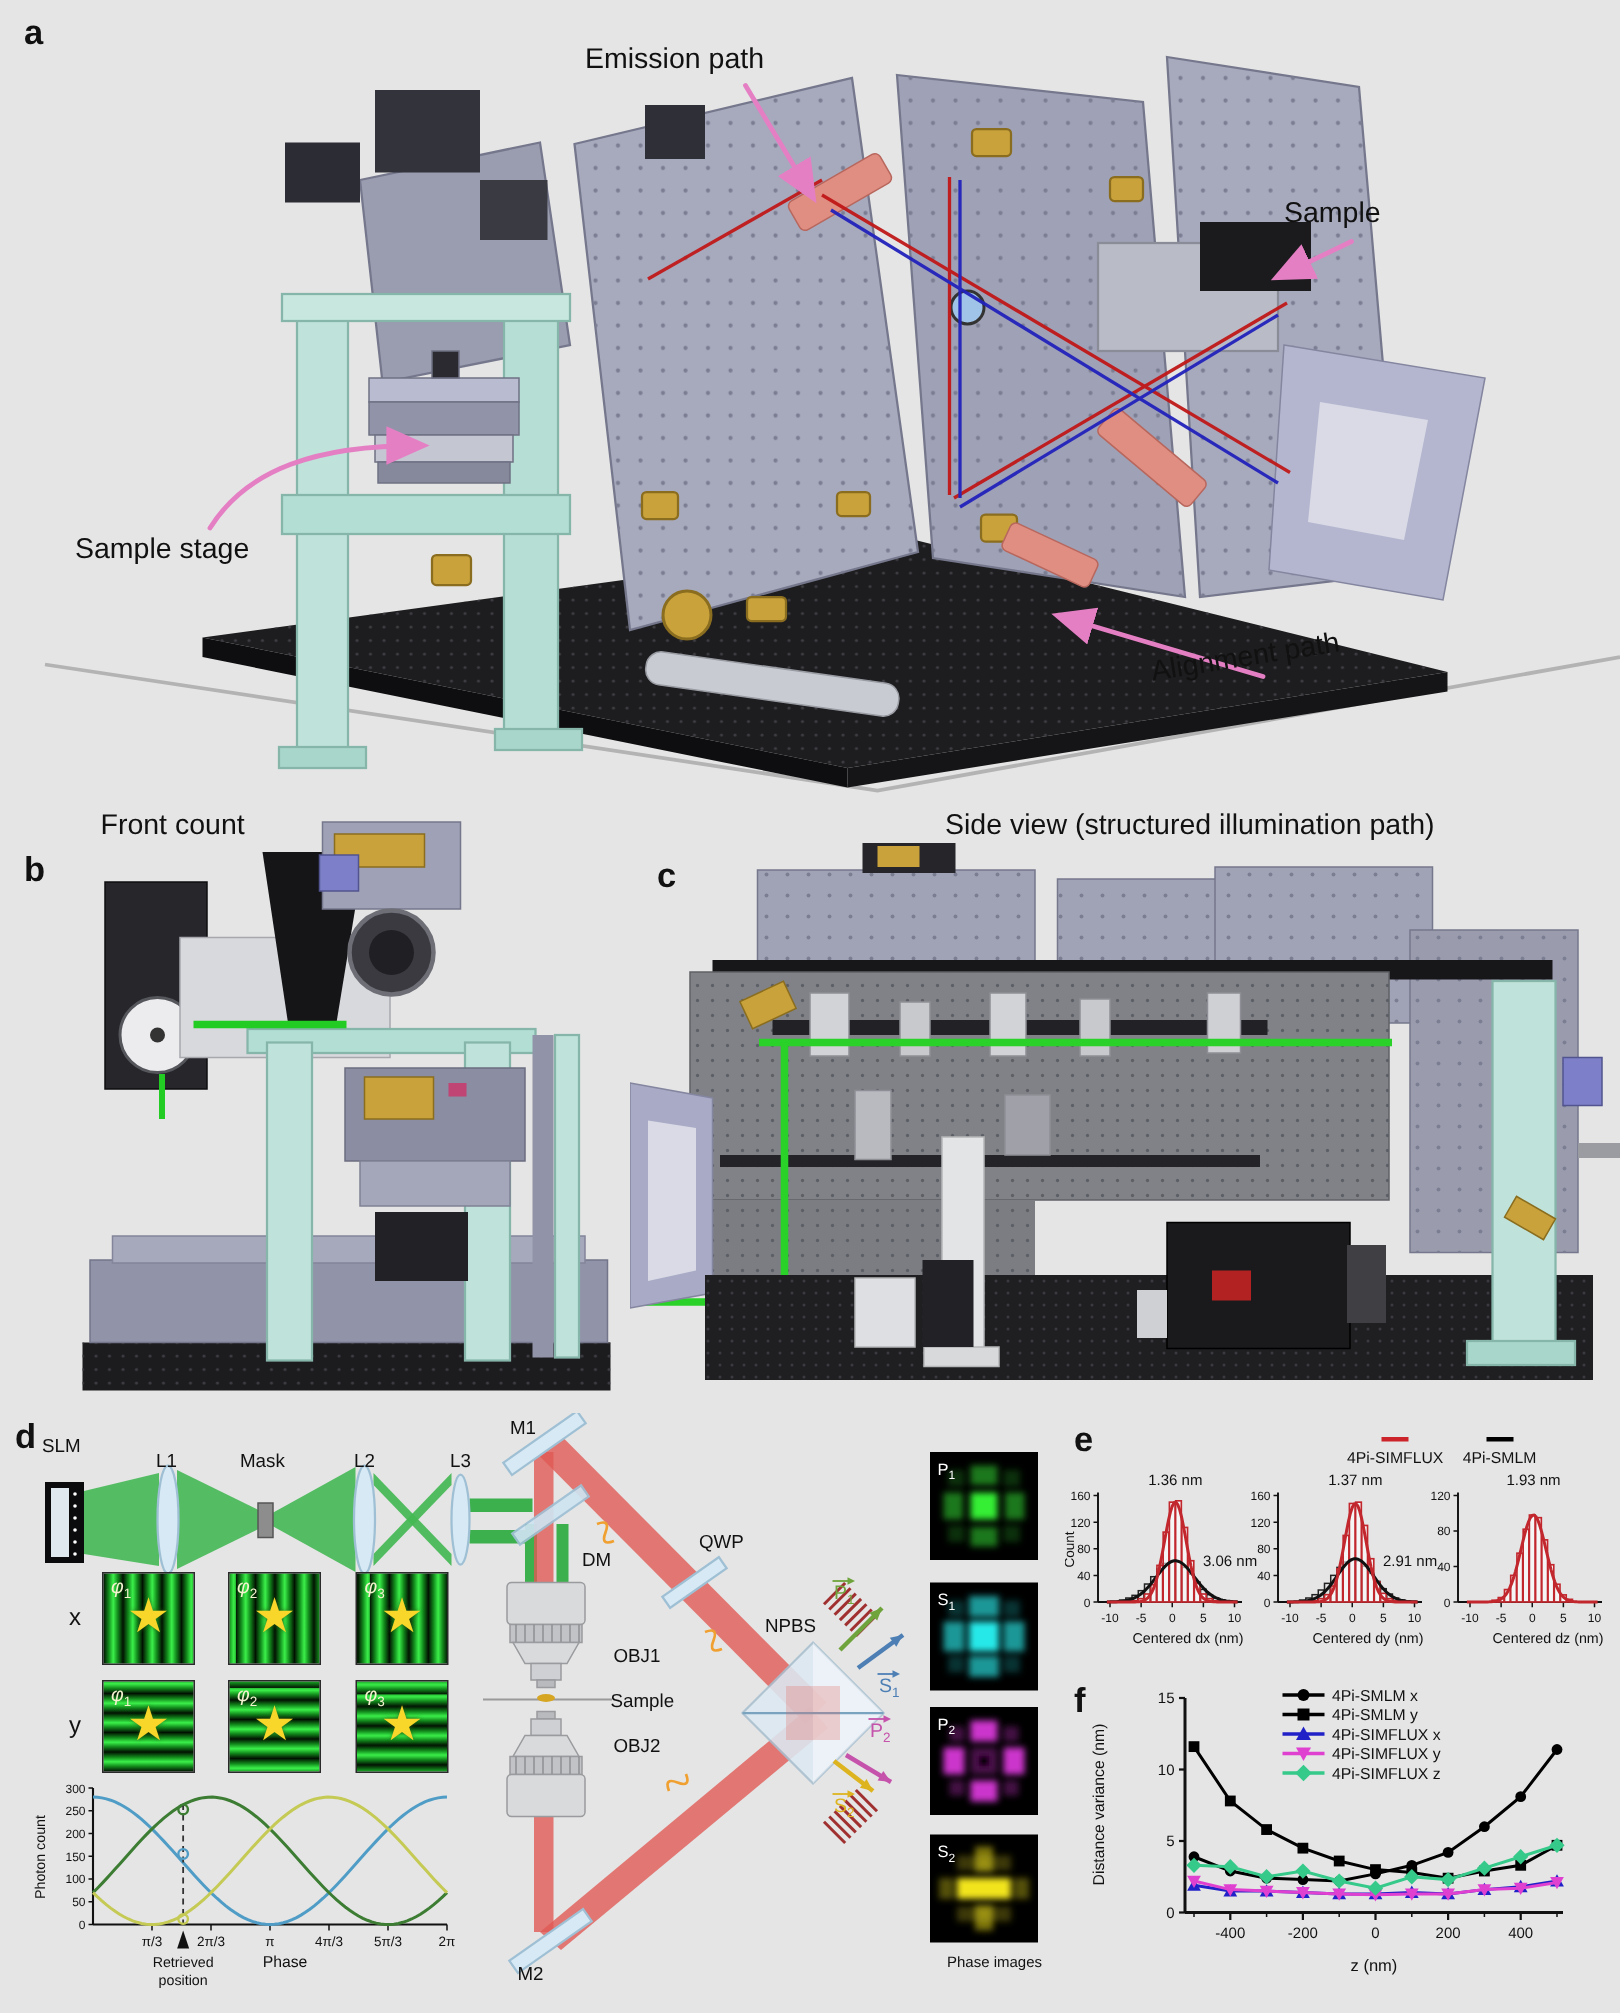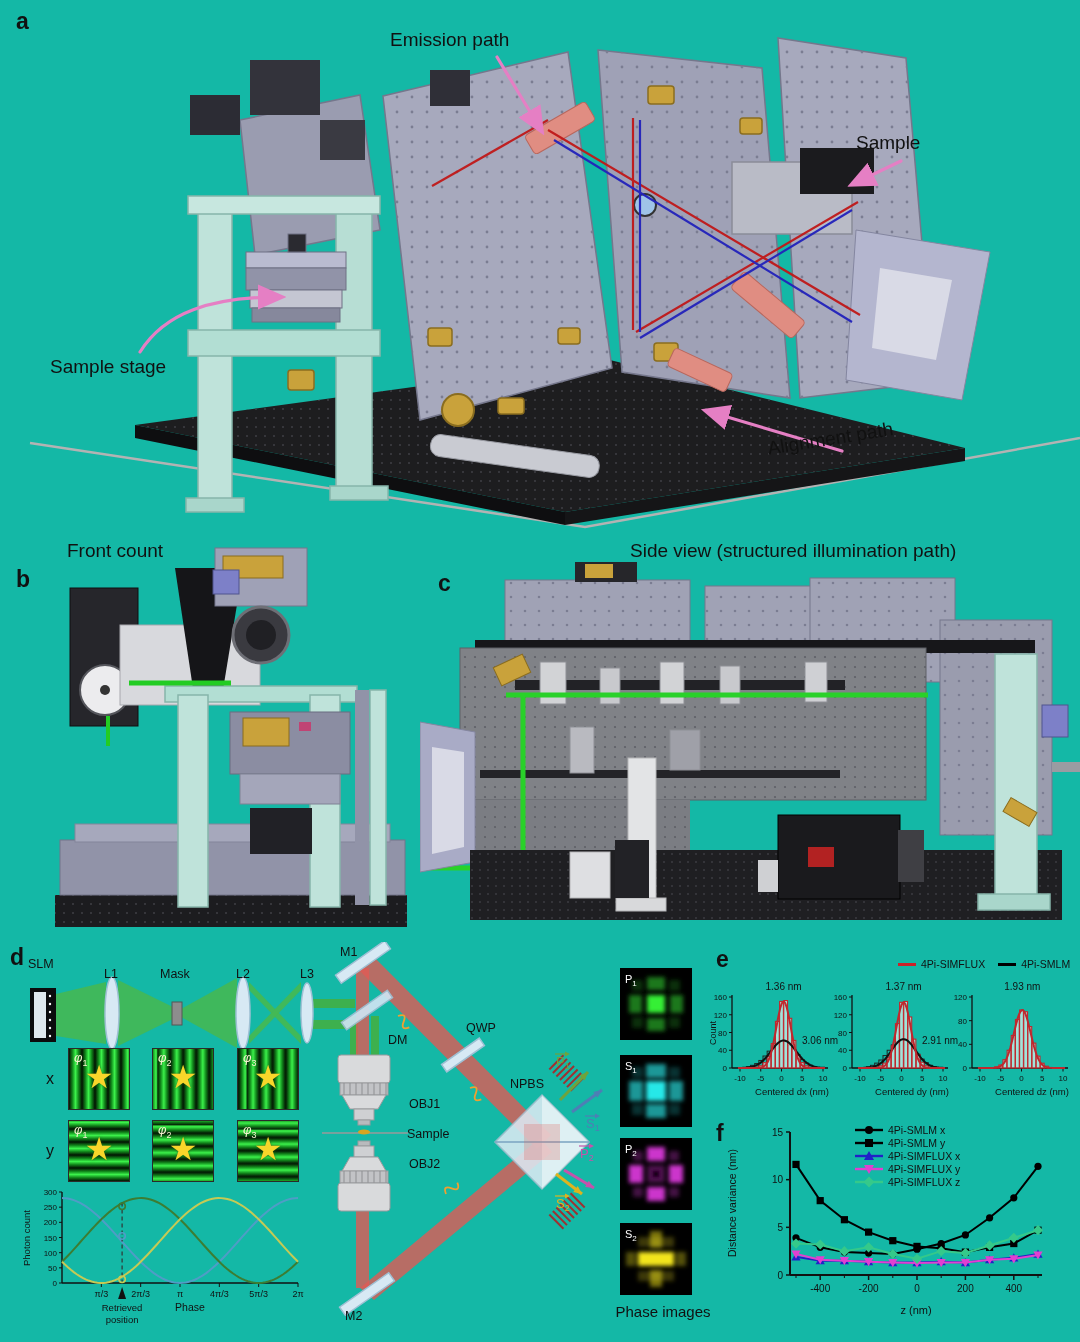--- a/index.html
+++ b/index.html
@@ -1,33 +1,33 @@
 <!DOCTYPE html>
 <html><head>
 <meta charset="utf-8">
 <style>
   html,body{margin:0;padding:0;background:#fff;}
-  #fig{position:relative;width:1080px;height:1342px;background:#14b8a6;overflow:hidden;
+  #fig{position:relative;width:1080px;height:1342px;background:#e5e5e5;overflow:hidden;
        font-family:"Liberation Sans", sans-serif;color:#111;}
   .abs{position:absolute;}
   .plet{font-size:23px;font-weight:bold;color:#111;}
   .alab{font-size:19px;color:#111;white-space:nowrap;}
   .vtitle{font-size:19px;color:#111;white-space:nowrap;}
   svg{display:block;}
   svg text{font-family:"Liberation Sans", sans-serif;}
   .ps{position:absolute;width:62px;height:62px;border:1px solid #2a2a2a;box-sizing:border-box;overflow:hidden;padding-left:16px;}
   .ps .star{position:absolute;left:50%;top:50%;transform:translate(-50%,-56%);font-size:32px;color:#f8d62a;
             text-shadow:0 0 3px rgba(40,90,20,.8);}
   .ps .phl{position:absolute;left:5px;top:1px;color:#f4f2cf;font-size:13px;font-style:italic;}
   .ps .phl sub{font-size:9px;font-style:normal;}
   .rowlab{position:absolute;font-size:16px;color:#111;}
   .pimg{position:absolute;width:72px;height:72px;background:#000;}
-  .pcap{font-size:15px;color:#111;}
+  .pcap{font-size:10px;color:#111;}
   .eleg{position:absolute;display:flex;gap:13px;font-size:10.5px;color:#111;align-items:center;}
-  .eleg .it{display:flex;align-items:center;gap:5px;white-space:nowrap;}
+  .eleg .it{display:flex;align-items:center;gap:5px;white-space:nowrap;flex-direction:column;}
   .eleg .sw{width:18px;height:3px;}
 </style>
 </head>
 <body>
 
 <div id="fig">
 
   <svg class="abs" id="svg-a" style="left:0;top:0" width="1080" height="540" viewBox="0 0 1080 540">
     <defs>
       <pattern id="bbdotsA" width="9" height="9" patternUnits="userSpaceOnUse">

